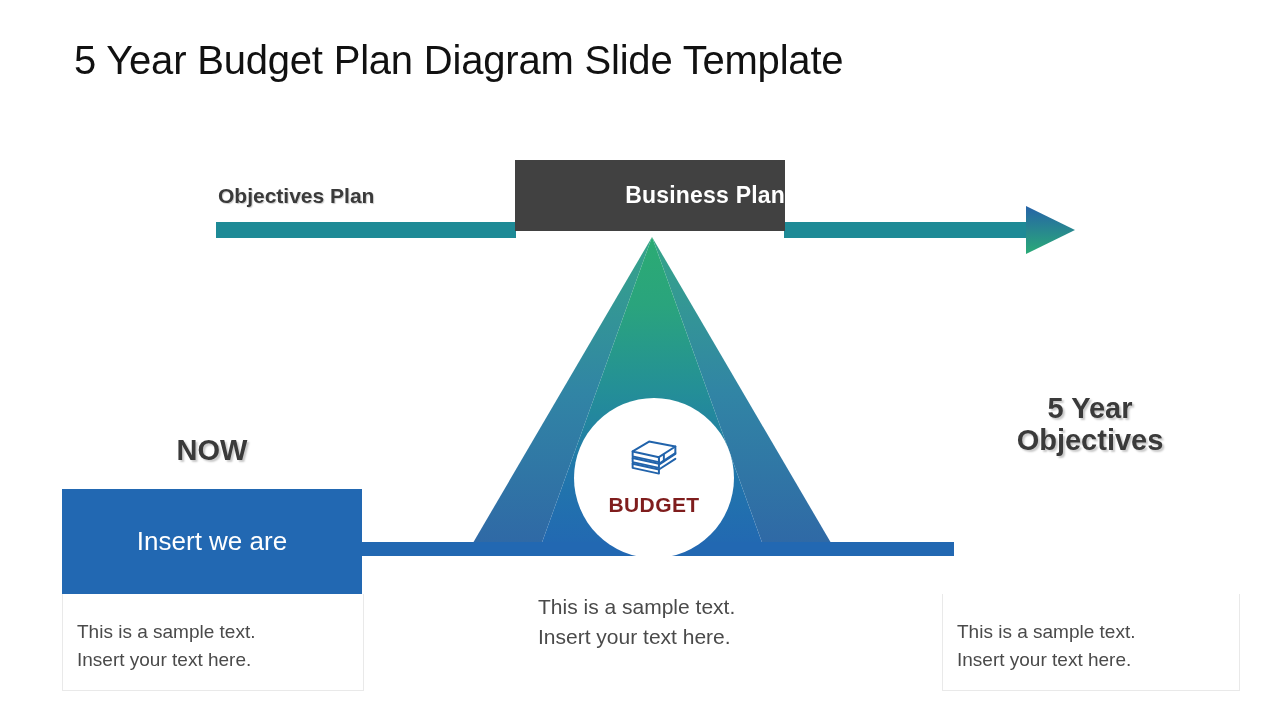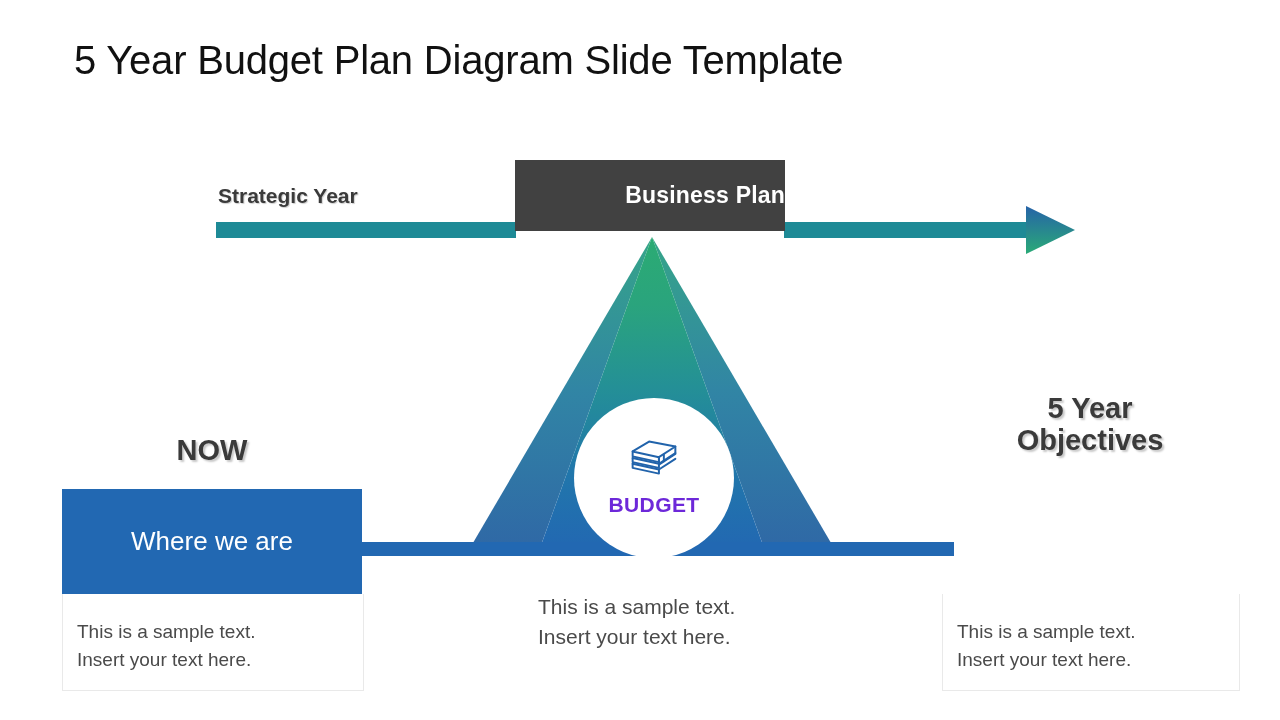--- a/index.html
+++ b/index.html
@@ -185,21 +185,21 @@
   }
   .budget-icon {
     width: 54px;
     height: 46px;
     margin-top: -4px;
   }
   .budget-label {
     margin-top: 12px;
     font-size: 21px;
     font-weight: bold;
-    color: #6d28d9;
+    color: #7f1d1d;
     letter-spacing: 0.4px;
   }
 </style>
 </head>
 <body>
 
 <div id="slide">
 
   <div class="slide-title">5 Year Budget Plan Diagram Slide Template</div>
 
@@ -235,30 +235,30 @@
     <polygon points="1026,206 1075,230 1026,254" fill="url(#arrowGrad)"></polygon>
 
     <polygon points="652,237 540,548 470,548" fill="url(#pyrEdgeL)" opacity="0.92"></polygon>
     <polygon points="652,237 764,548 834,548" fill="url(#pyrEdgeR)" opacity="0.92"></polygon>
 
     <polygon points="652,237 764,548 540,548" fill="url(#pyrGrad)"></polygon>
 
     <rect x="350" y="542" width="604" height="14" fill="#2268b2"></rect>
   </svg>
 
-  <div class="strategic-label">Strategic Year</div>
+  <div class="strategic-label">Objectives Plan</div>
 
   <div class="business-box">
     <span class="business-box-label">Business Plan</span>
   </div>
 
   <div class="now-label">NOW</div>
 
   <div class="blue-box blue-box-left">
-    <span class="blue-box-label">Where we are</span>
+    <span class="blue-box-label">Insert we are</span>
   </div>
 
   <div class="sample-box sample-box-left">
     <div class="sample-text">
       <span>This is a sample text.</span><br>
       <span>Insert your text here.</span>
     </div>
   </div>
 
   <div class="budget-circle">

